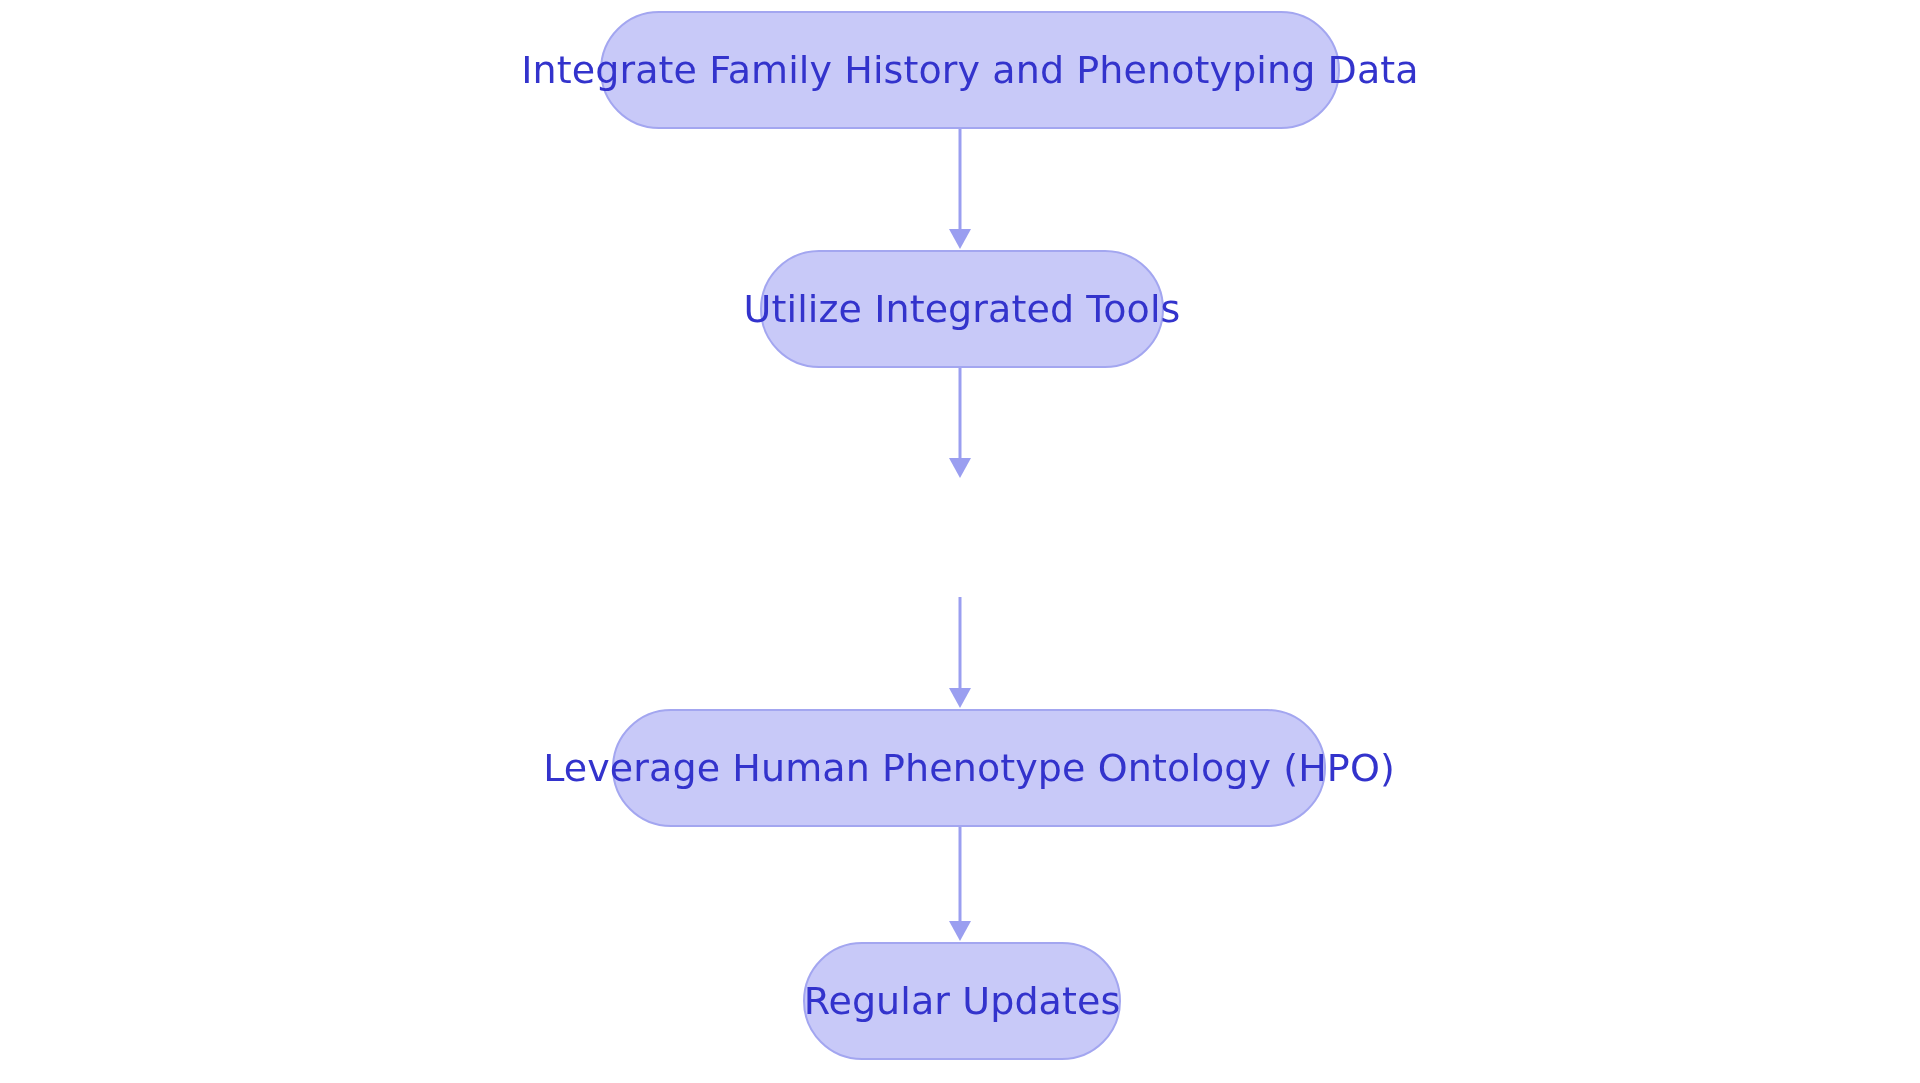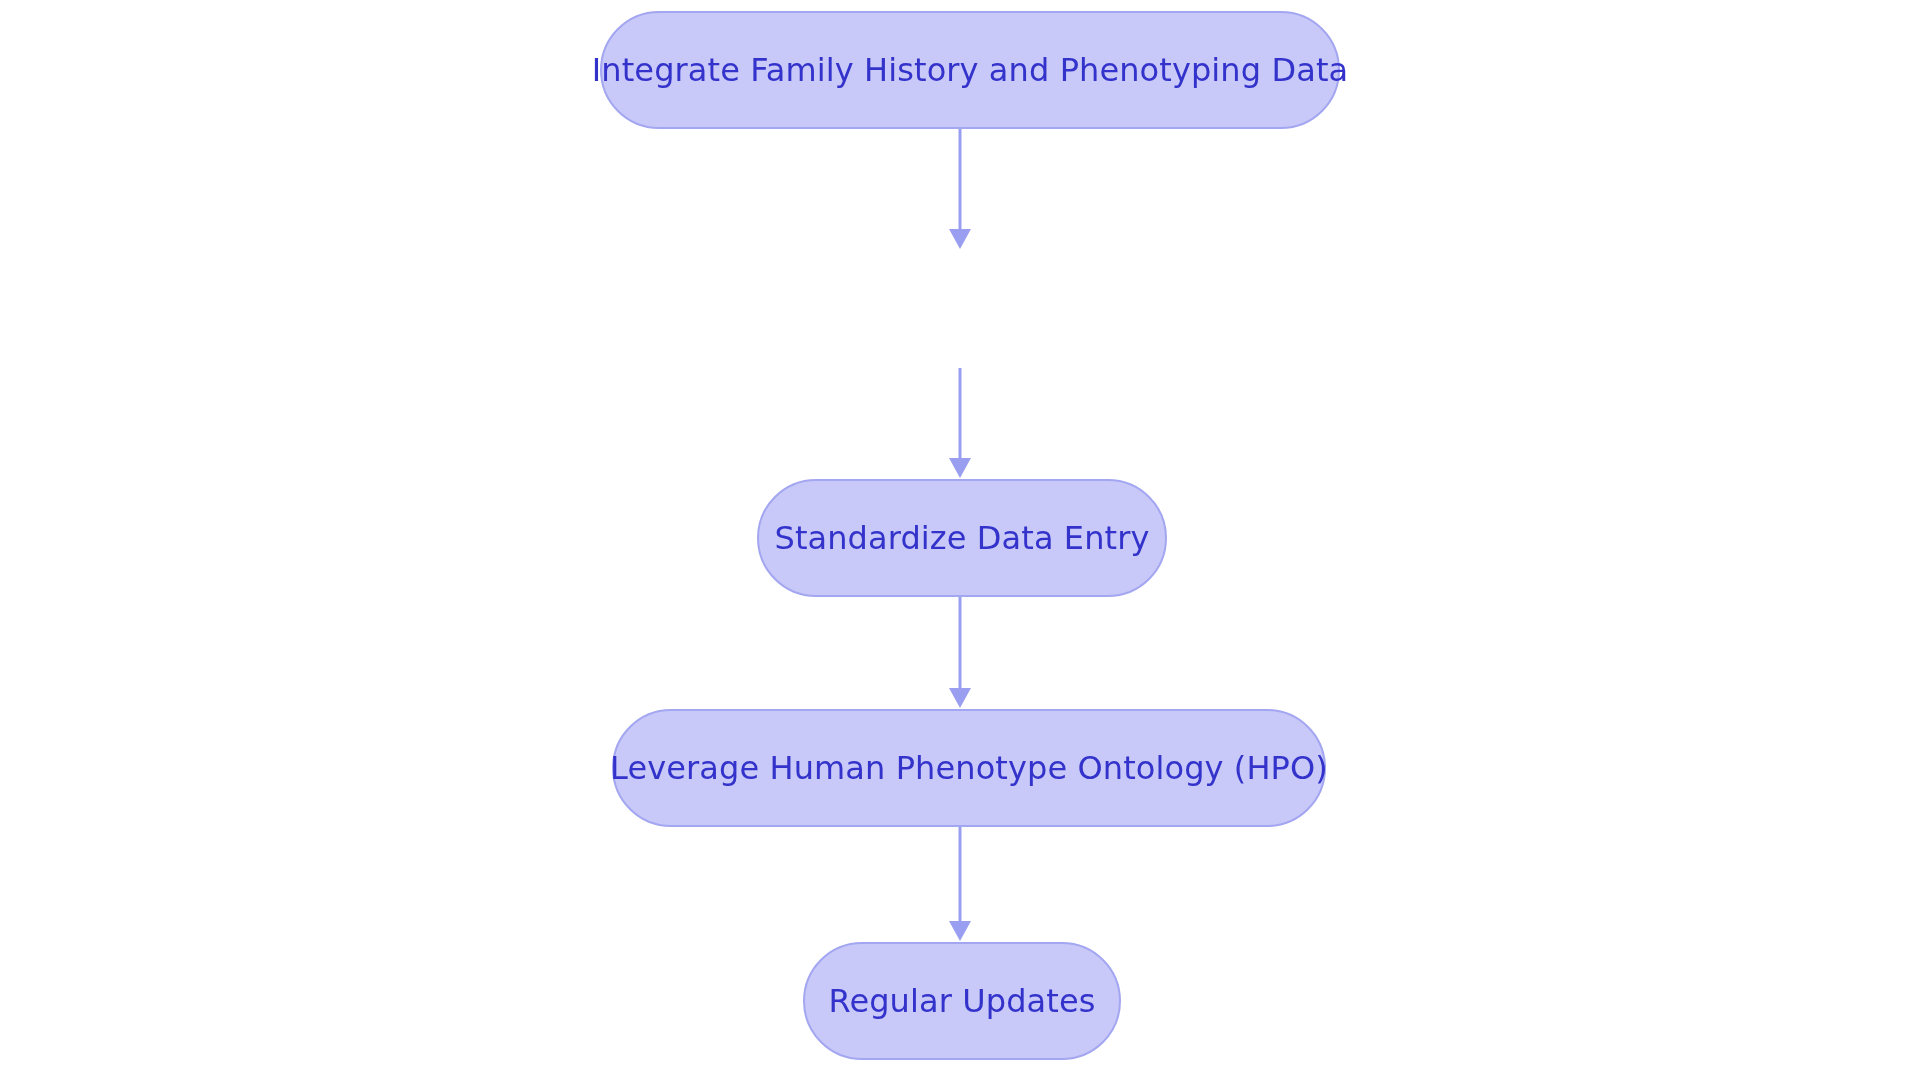--- a/index.html
+++ b/index.html
@@ -18,21 +18,21 @@
   .flow-node {
     position: absolute;
     box-sizing: border-box;
     display: flex;
     align-items: center;
     justify-content: center;
     background: #c8c9f8;
     border: 2px solid #a3a6f0;
     border-radius: 60px;
     color: #3333cc;
-    font-size: 32px;
+    font-size: 38px;
     font-weight: 400;
     letter-spacing: 0.1px;
     white-space: nowrap;
     line-height: 1;
   }
   .node-label {
     display: block;
     padding: 0 10px;
   }
   .flow-arrow {
@@ -74,24 +74,24 @@
     <svg width="32" height="114" viewBox="0 0 32 114">
       <line x1="16" y1="0" x2="16" y2="98" stroke="#9a9ef0" stroke-width="3"></line>
       <polygon points="16,114 5,94 27,94" fill="#9a9ef0"></polygon>
     </svg>
   </div>
 
   <div class="flow-node" style="left:600px; top:11px; width:740px; height:118px;">
     <span class="node-label">Integrate Family History and Phenotyping Data</span>
   </div>
 
+  <div class="flow-node" style="left:760px; top:250px; width:404px; height:118px;">
+    <span class="node-label">Utilize Integrated Tools</span>
+  </div>
 
-  <div class="flow-node" style="left:757px; top:479px; width:410px; height:118px;">
-    <span class="node-label">Standardize Data Entry</span>
-  </div>
 
   <div class="flow-node" style="left:803px; top:942px; width:318px; height:118px;">
     <span class="node-label">Regular Updates</span>
   </div>
 
   <div class="flow-node" style="left:612px; top:709px; width:714px; height:118px;">
     <span class="node-label">Leverage Human Phenotype Ontology (HPO)</span>
   </div>
 
 </div>

